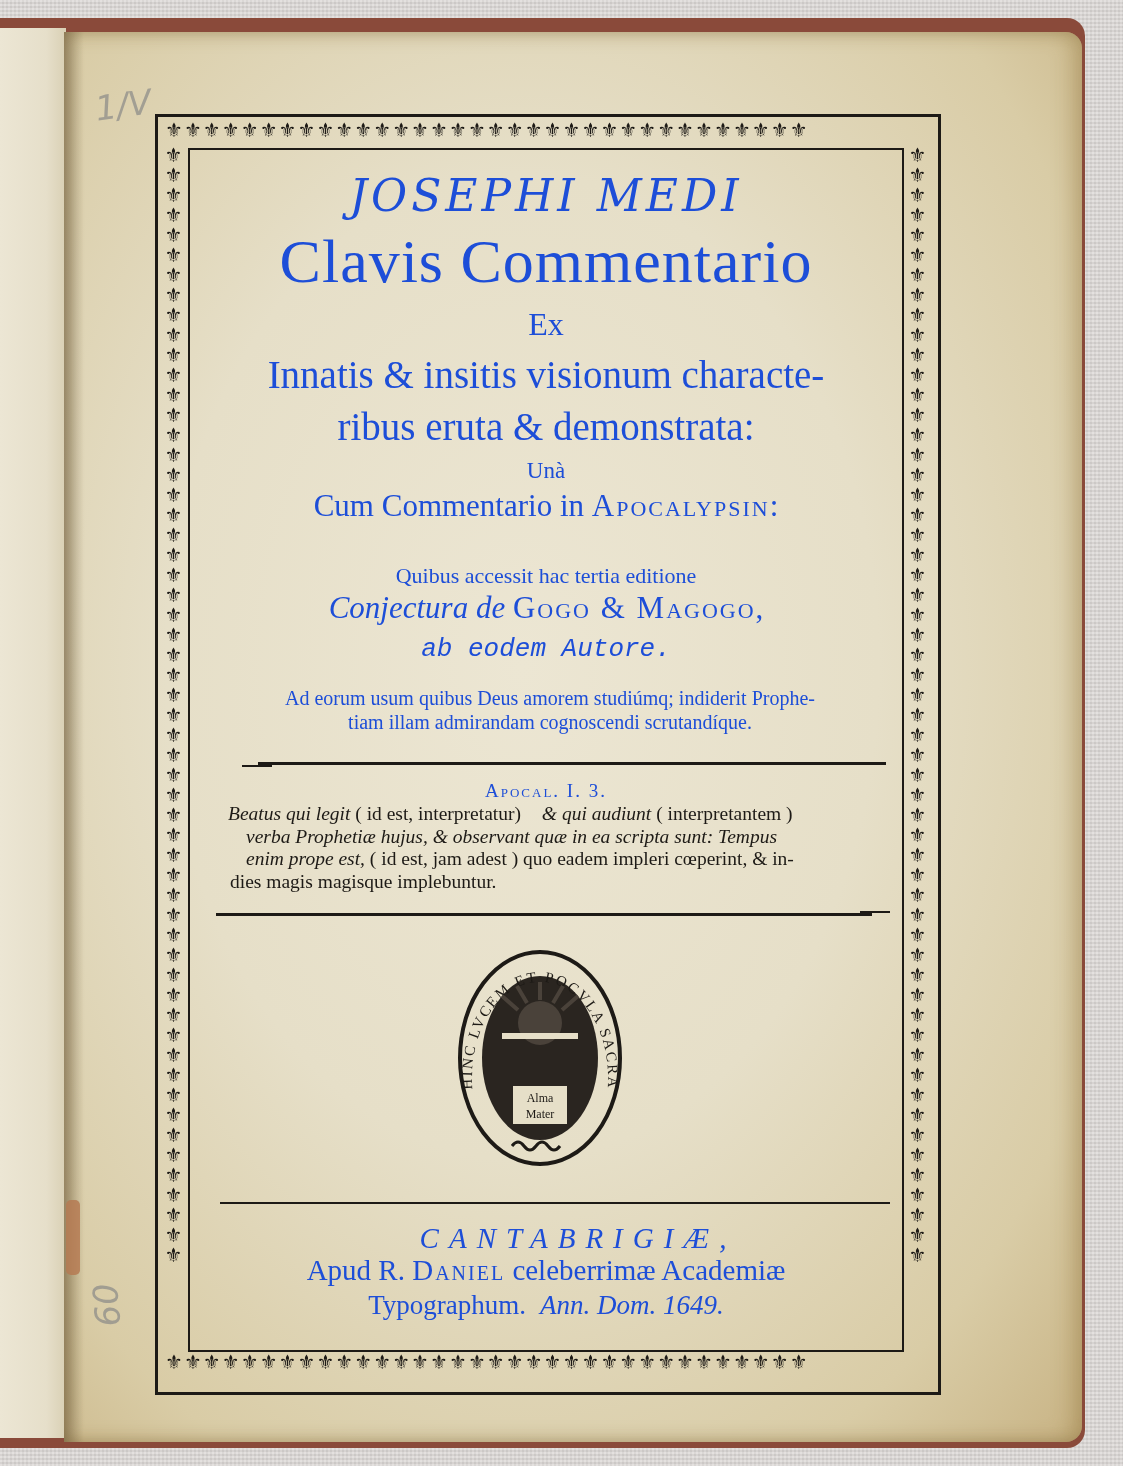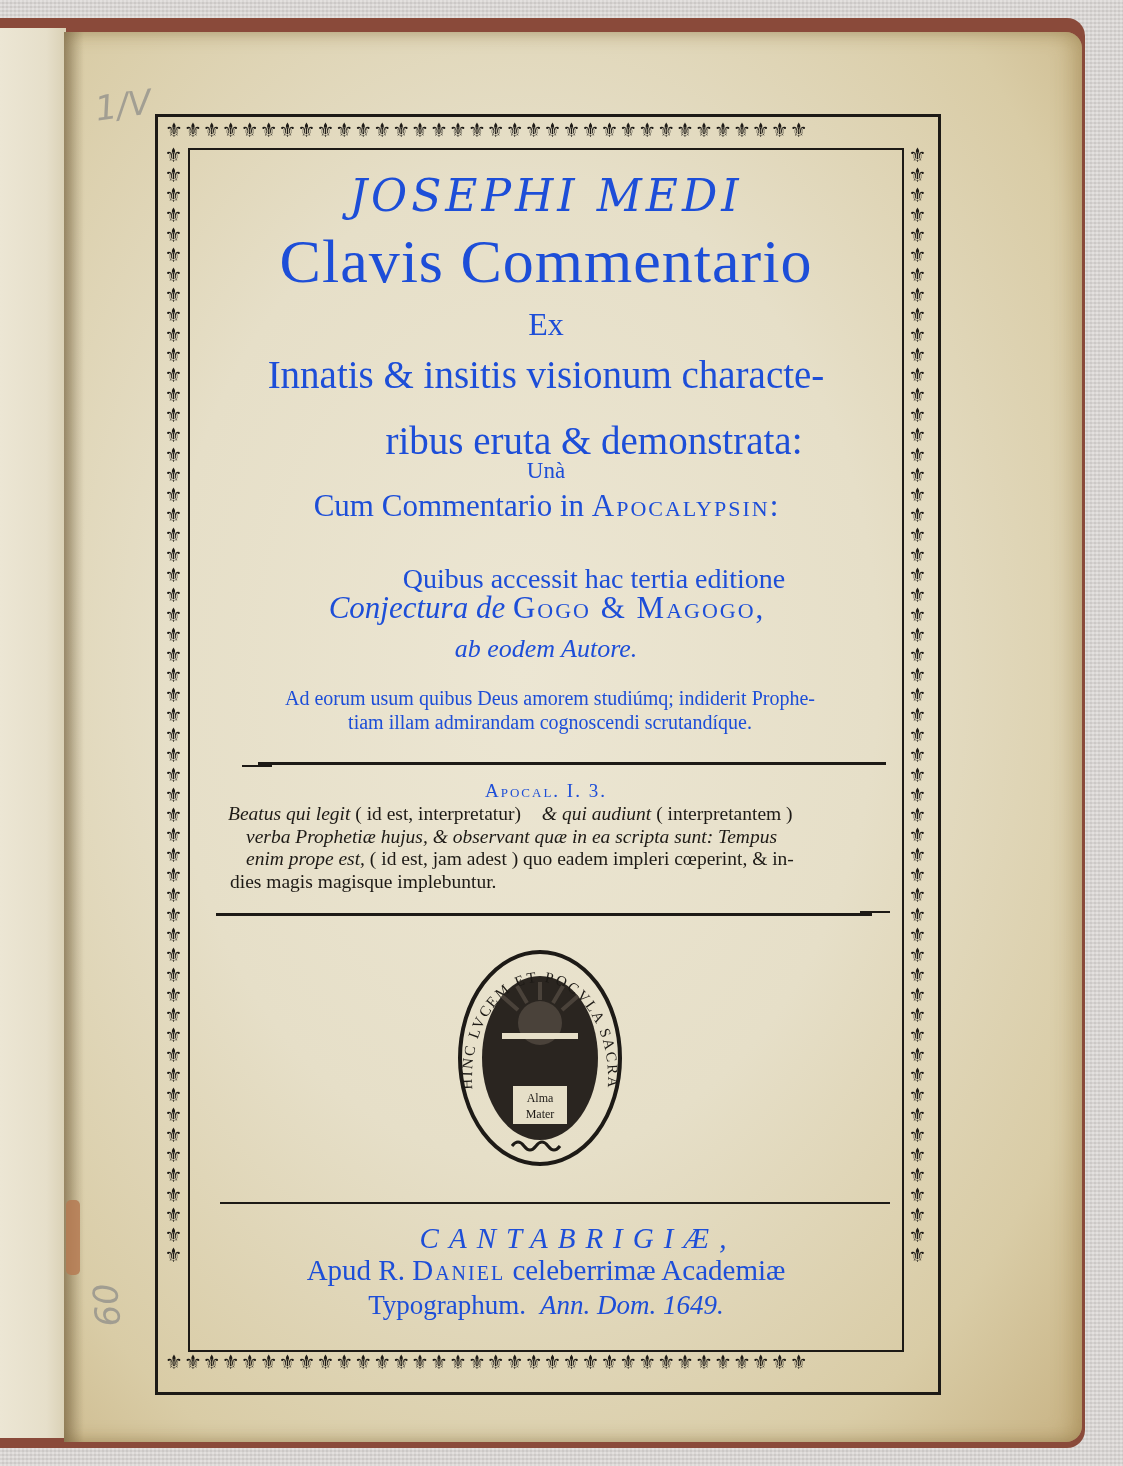--- a/index.html
+++ b/index.html
@@ -57,29 +57,29 @@
   .frame-inner {
     position:absolute; left:188px; top:148px; width:712px; height:1200px;
     border:2px solid #1d1a16;
   }
 
   .ink { color:#1d4ed8; position:absolute; left:188px; width:716px; text-align:center; margin:0; }
   .author { top:170px; font-size:44px; font-style:italic; letter-spacing:4px; }
   .title { top:226px; font-size:62px; font-family:"Liberation Serif", serif; letter-spacing:1px; }
   .ex { top:306px; font-size:32px; font-family:"Liberation Serif", serif; }
   .subtitle1 { top:352px; font-size:39px; font-family:"Liberation Serif", serif; }
-  .subtitle2 { top:418px; font-size:39px; font-family:"Liberation Serif", serif;padding-left:48px; }
+  .subtitle2 { top:404px; font-size:39px; font-family:"Liberation Serif", serif; }
   .una { top:458px; font-size:23px; font-family:"Liberation Serif", serif; }
   .commentary { top:488px; font-size:31px; font-family:"Liberation Serif", serif; }
   .commentary .sc { font-variant:small-caps; letter-spacing:2px; }
-  .edition { top:563px; font-size:28px; font-family:"Liberation Serif", serif;margin-left:48px; }
+  .edition { top:563px; font-size:22px; font-family:"Liberation Serif", serif; }
   .conjectura { top:590px; font-size:31px; font-family:"Liberation Serif", serif; }
   .conjectura i { font-style:italic; }
   .conjectura .sc { font-variant:small-caps; letter-spacing:2px; }
-  .autore { top:634px; font-size:26px; font-style:italic; font-family:Liberation Serif, serif; }
+  .autore { top:634px; font-size:26px; font-style:italic; font-family:Liberation Mono, monospace; }
   .dedication { top:686px; font-size:20px; line-height:24px; font-family:"Liberation Serif", serif; left:230px; width:640px; }
 
   .rule { position:absolute; background:#1d1a16; height:3px; }
   .rule1 { left:258px; top:762px; width:628px; }
   .rule1b { left:242px; top:765px; width:30px; height:2px; }
   .rule2 { left:216px; top:913px; width:656px; }
   .rule2b { left:860px; top:911px; width:30px; height:2px; }
   .rule3 { left:220px; top:1202px; width:670px; height:2px; }
 
   .apocal { top:780px; font-size:19px; font-variant:small-caps; letter-spacing:2px; font-family:"Liberation Serif", serif; }

